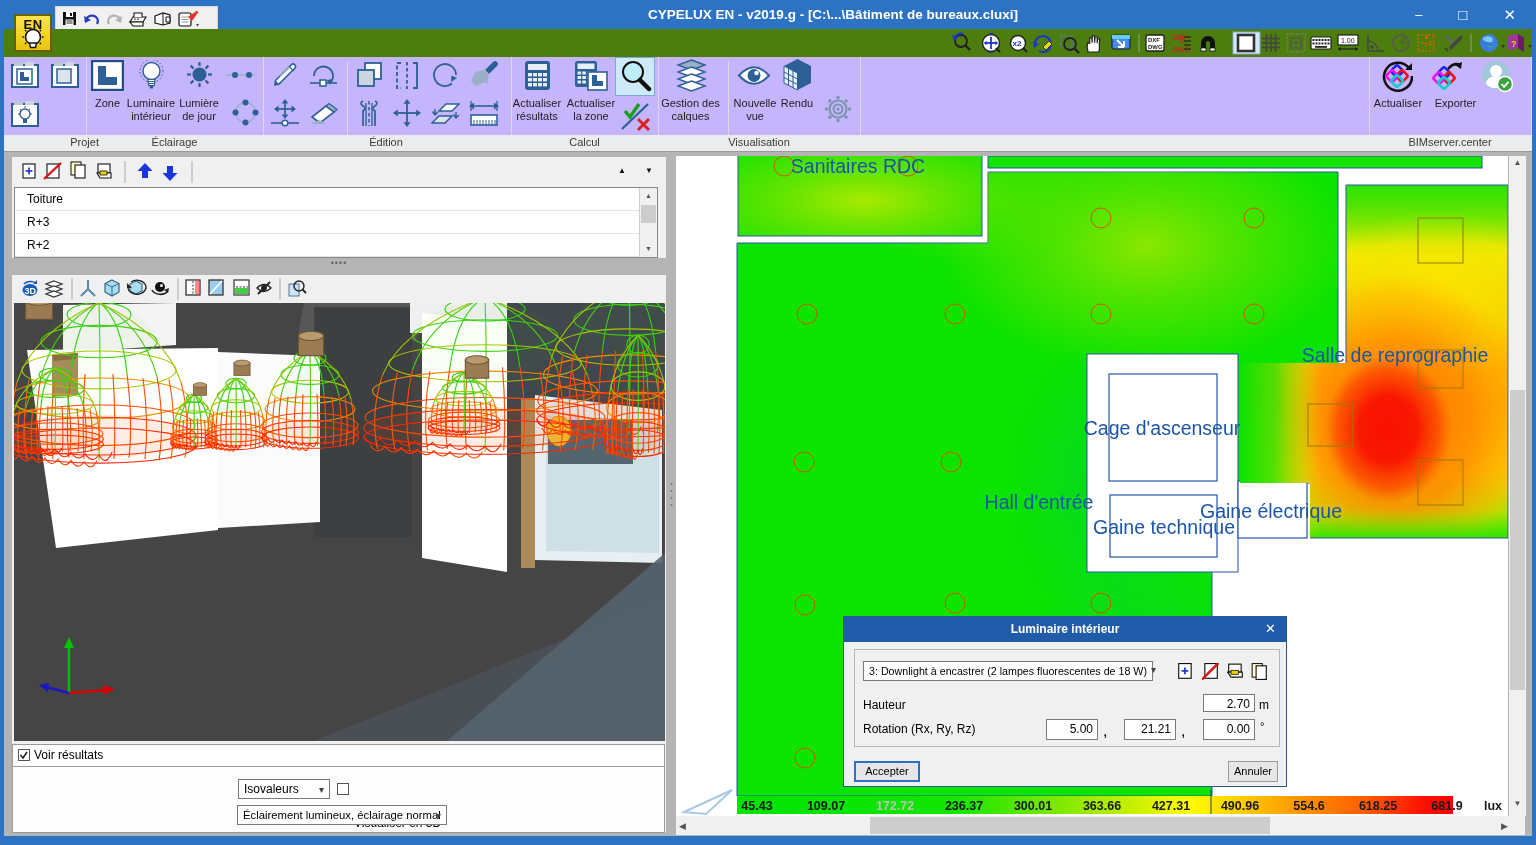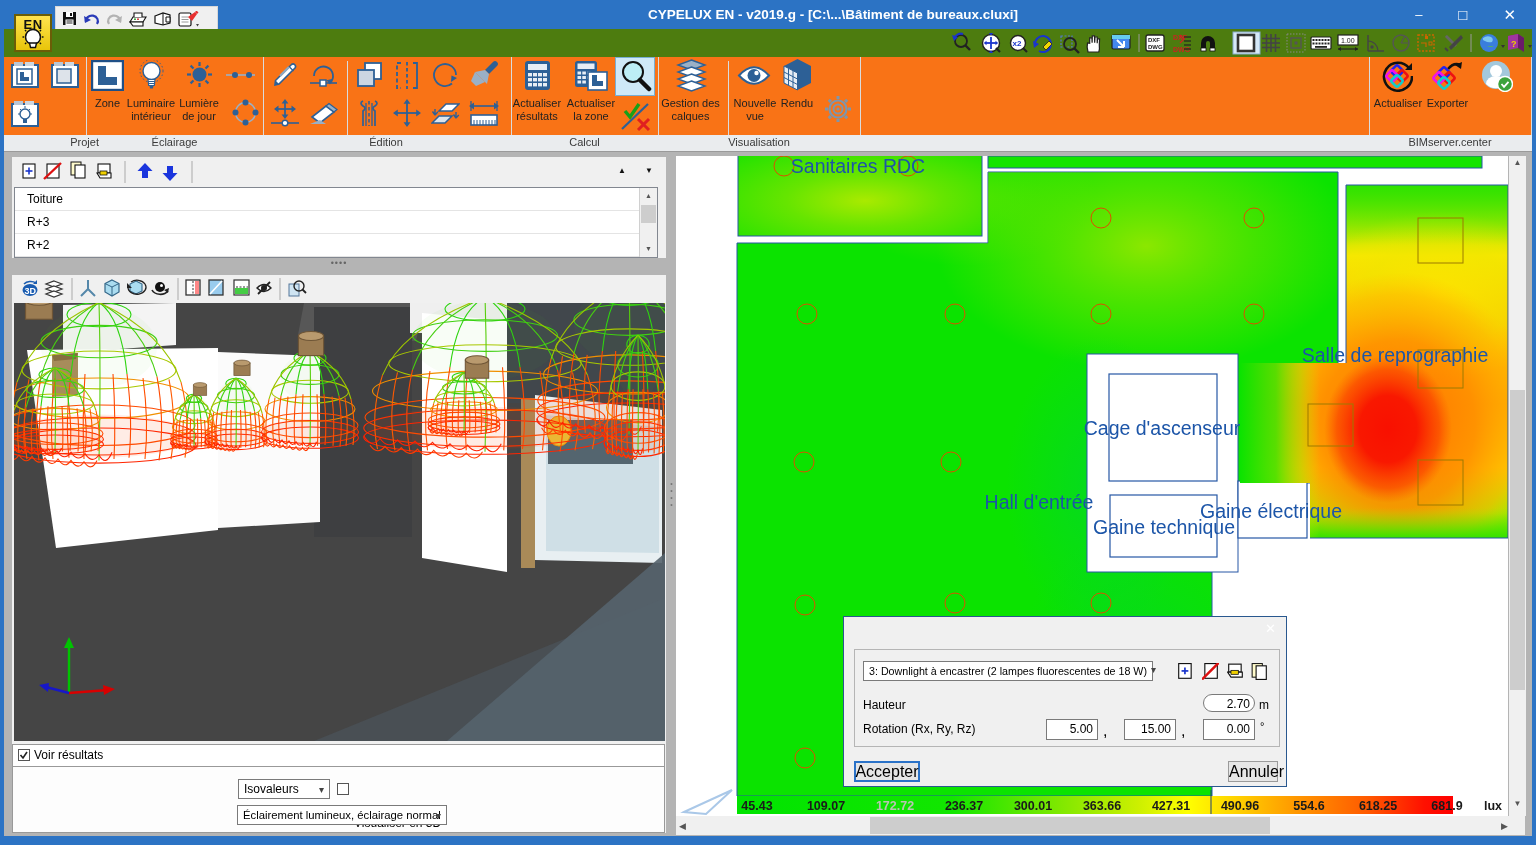--- a/index.html
+++ b/index.html
@@ -8,21 +8,21 @@
   .abs{position:absolute;}
   
   #titlebar{left:0;top:0;width:1536px;height:29px;background:#2c73c4;}
   #wtitle{left:130px;top:0;width:1406px;height:29px;line-height:29px;text-align:center;
           color:#fff;font-size:13.5px;font-weight:bold;}
   #winbtns{right:20px;top:0;height:29px;color:#fff;font-size:13px;display:flex;align-items:center;gap:36px;}
   #qat{left:55px;top:6px;width:155px;height:23px;background:#f0f0f0;border:1px solid #d8d8d8;display:flex;align-items:center;gap:6px;padding-left:6px;}
   #applogo{left:14px;top:14px;width:38px;height:38px;background:linear-gradient(#ffe34f,#e8c50a);border:2px solid #6b5d07;box-sizing:border-box;z-index:5;}
   #row2{left:0;top:29px;width:1536px;height:28px;background:#4d7c0f;}
   
-  #ribbon{left:0;top:57px;width:1536px;height:95px;background:#f97316;border-bottom:1px solid #9a9a9a;box-sizing:border-box;}
+  #ribbon{left:0;top:57px;width:1536px;height:95px;background:#c4b5fd;border-bottom:1px solid #9a9a9a;box-sizing:border-box;}
   #griplabels{left:0;top:135px;width:1536px;height:16px;background:#eaecee;}
   .glabel{position:absolute;top:1px;font-size:11px;color:#3a3a3a;text-align:center;}
   .vsep{position:absolute;top:0px;width:1px;height:94px;background:#d9dbdd;}
   .ricon{position:absolute;}
   .rlabel{position:absolute;font-size:11px;color:#222;text-align:center;line-height:13px;}
   
   #lpanel{left:12px;top:157px;width:654px;height:676px;background:#f0f0f0;}
   #floorlist{position:absolute;left:2px;top:30px;width:644px;height:71px;background:#fff;border:1px solid #828790;box-sizing:border-box;font-size:12px;color:#000;}
   .lrow{height:22px;line-height:22px;padding-left:12px;border-bottom:1px solid #e4e4e4;}
   #splitdots{position:absolute;left:0;top:101px;width:654px;height:17px;background:#b4b4b4;text-align:center;color:#666;font-size:9px;line-height:10px;letter-spacing:1px;}
@@ -35,21 +35,21 @@
   .cb{display:inline-block;width:12px;height:12px;background:#fff;border:1px solid #555;box-sizing:border-box;vertical-align:-2px;}
   
   #rview{left:676px;top:156px;width:832px;height:660px;background:#fff;overflow:hidden;}
   #vsb{left:1509px;top:156px;width:17px;height:660px;background:#f0f0f0;}
   #hsb{left:676px;top:816px;width:849px;height:19px;background:#f0f0f0;}
   
   #dlg{left:843px;top:616px;width:444px;height:171px;background:#f0f0f0;border:1px solid #29588f;box-sizing:border-box;z-index:20;}
   #dlgtitle{position:absolute;left:0;top:0;width:100%;height:25px;background:#215caa;color:#fff;font-size:12px;font-weight:bold;text-align:center;line-height:25px;}
   #dlggroup{position:absolute;left:10px;top:32px;width:424px;height:96px;border:1px solid #b5b5b5;background:#f0f0f0;}
   .inp{position:absolute;background:#fff;border:1px solid #7a7a7a;box-sizing:border-box;font-size:12px;text-align:right;padding-right:4px;line-height:19px;}
-  .dbtn{position:absolute;width:66px;height:21px;background:#e6e6e6;border:1px solid #9a9a9a;box-sizing:border-box;font-size:16px;text-align:center;line-height:19px;color:#000;}
+  .dbtn{position:absolute;width:66px;height:21px;background:#e6e6e6;border:1px solid #9a9a9a;box-sizing:border-box;font-size:11px;text-align:center;line-height:19px;color:#000;}
   #bstrip{left:0;top:836px;width:1536px;height:9px;background:#2c73c4;}
   #lborder{left:0;top:29px;width:4px;height:807px;background:#2c73c4;}
   #rborder{right:0;top:29px;width:4px;height:807px;background:#2c73c4;}
 </style>
 </head>
 <body>
 
 <div class="abs" id="titlebar"></div>
 <div class="abs" id="wtitle">CYPELUX EN - v2019.g - [C:\...\Bâtiment de bureaux.cluxi]</div>
 <div class="abs" id="winbtns">
@@ -553,21 +553,21 @@
 
   <div class="rlabel" style="left:89px;top:40px;width:37px;">Zone</div>
   <div class="rlabel" style="left:117px;top:40px;width:68px;">Luminaire<br>intérieur</div>
   <div class="rlabel" style="left:166px;top:40px;width:66px;">Lumière<br>de jour</div>
   <div class="rlabel" style="left:505px;top:40px;width:64px;">Actualiser<br>résultats</div>
   <div class="rlabel" style="left:559px;top:40px;width:64px;">Actualiser<br>la zone</div>
   <div class="rlabel" style="left:658px;top:40px;width:65px;">Gestion des<br>calques</div>
   <div class="rlabel" style="left:726px;top:40px;width:58px;">Nouvelle<br>vue</div>
   <div class="rlabel" style="left:776px;top:40px;width:42px;">Rendu</div>
   <div class="rlabel" style="left:1368px;top:40px;width:60px;">Actualiser</div>
-  <div class="rlabel" style="left:1420px;top:40px;width:55px;">Exporter</div>
+  <div class="rlabel" style="left:1420px;top:40px;width:55px;padding-left:8px;">Exporter</div>
 </div>
 <div class="abs" id="griplabels">
   <div class="glabel" style="left:13px;width:86px;text-align:right;">Projet</div>
   <div class="glabel" style="left:86px;width:177px;">Éclairage</div>
   <div class="glabel" style="left:262px;width:248px;">Édition</div>
   <div class="glabel" style="left:511px;width:147px;">Calcul</div>
   <div class="glabel" style="left:658px;width:202px;">Visualisation</div>
   <div class="glabel" style="left:1369px;width:162px;">BIMserver.center</div>
 </div>
 
@@ -948,20 +948,21 @@
   <div style="position:absolute;top:234px;left:1px;width:15px;height:300px;background:#cdcdcd;"></div>
   <div style="position:absolute;top:643px;left:0;width:17px;text-align:center;font-size:8px;color:#555;">▼</div>
 </div>
 <div class="abs" id="hsb">
   <div style="position:absolute;left:3px;top:5px;font-size:9px;color:#555;">◀</div>
   <div style="position:absolute;left:194px;top:1px;width:400px;height:17px;background:#cdcdcd;"></div>
   <div style="position:absolute;left:825px;top:5px;font-size:9px;color:#555;">▶</div>
 </div>
 
 <div class="abs" id="dlg">
+  <div id="dlgtitle">Luminaire intérieur</div>
   <div style="position:absolute;right:10px;top:4px;color:#fff;font-size:13px;">✕</div>
   <div id="dlggroup">
     <div class="combo" style="left:8px;top:11px;width:290px;height:20px;font-size:10.7px;">3: Downlight à encastrer (2 lampes fluorescentes de 18 W)</div>
     <span style="position:absolute;left:296px;top:14px;font-size:10px;color:#444;">▾</span>
     <svg style="position:absolute;left:322px;top:13px;" width="17" height="17" viewBox="0 0 14 15">
         <rect x="1" y="0.5" width="11" height="13" fill="#fff" stroke="#111" stroke-width="1"></rect>
         <g stroke="#1a35cc" stroke-width="1.5">
           <line x1="6.5" y1="4" x2="6.5" y2="10"></line>
           <line x1="3.5" y1="7" x2="9.5" y2="7"></line>
         </g>
@@ -973,26 +974,26 @@
     <svg style="position:absolute;left:372px;top:13px;" width="17" height="17" viewBox="0 0 15 15">
         <rect x="1.5" y="1" width="11" height="7" fill="#fff" stroke="#111" stroke-width="1"></rect>
         <path d="M0.5,8 h13 v4.5 h-10 z" fill="#fff" stroke="#111" stroke-width="1"></path>
         <rect x="3.5" y="6.5" width="6.5" height="3.5" fill="#f0d000" stroke="#111" stroke-width="0.7"></rect>
       </svg>
     <svg style="position:absolute;left:396px;top:13px;" width="17" height="17" viewBox="0 0 15 15">
         <rect x="1" y="0.5" width="9" height="12" fill="#fffbcc" stroke="#111" stroke-width="0.9"></rect>
         <rect x="4.5" y="2.5" width="9" height="12" fill="#fff" stroke="#111" stroke-width="1"></rect>
       </svg>
     <span style="position:absolute;left:8px;top:48px;font-size:12px;">Hauteur</span>
-    <div class="inp" style="left:348px;top:44px;width:52px;height:18px;border-radius:9px;">2.70</div>
+    <div class="inp" style="left:348px;top:44px;width:52px;height:18px;">2.70</div>
     <span style="position:absolute;left:404px;top:48px;font-size:12px;">m</span>
     <span style="position:absolute;left:8px;top:72px;font-size:12px;">Rotation (Rx, Ry, Rz)</span>
     <div class="inp" style="left:191px;top:69px;width:52px;height:21px;">5.00</div>
     <span style="position:absolute;left:248px;top:72px;">,</span>
-    <div class="inp" style="left:269px;top:69px;width:52px;height:21px;">15.00</div>
+    <div class="inp" style="left:269px;top:69px;width:52px;height:21px;">21.21</div>
     <span style="position:absolute;left:326px;top:72px;">,</span>
     <div class="inp" style="left:348px;top:69px;width:52px;height:21px;">0.00</div>
     <span style="position:absolute;left:405px;top:70px;font-size:11px;">°</span>
   </div>
   <div class="dbtn" style="left:10px;top:144px;border:1px solid #2a72c8;box-shadow:0 0 0 1px #2a72c8 inset;">Accepter</div>
   <div class="dbtn" style="left:384px;top:144px;width:50px;">Annuler</div>
 </div>
 <div class="abs" style="left:669px;top:480px;width:5px;height:30px;color:#777;font-size:7px;line-height:7px;text-align:center;">•<br>•<br>•<br>•</div>
 <div class="abs" id="bstrip"></div>
 <div class="abs" id="lborder"></div>

